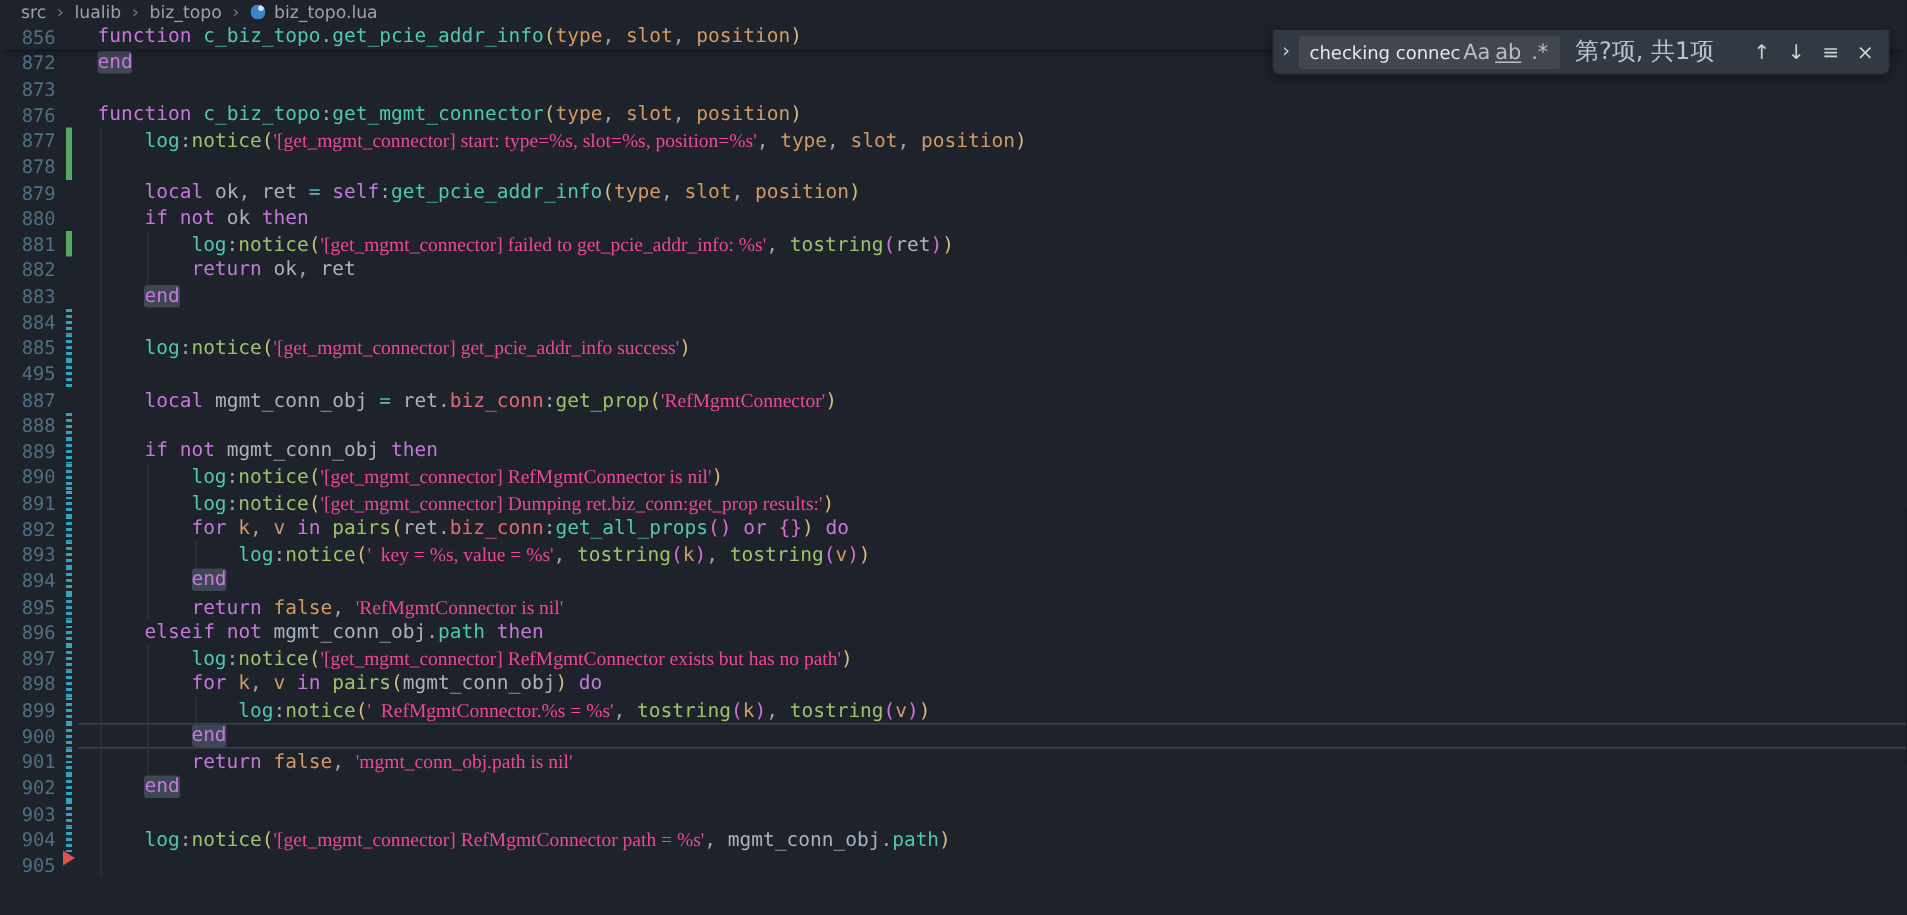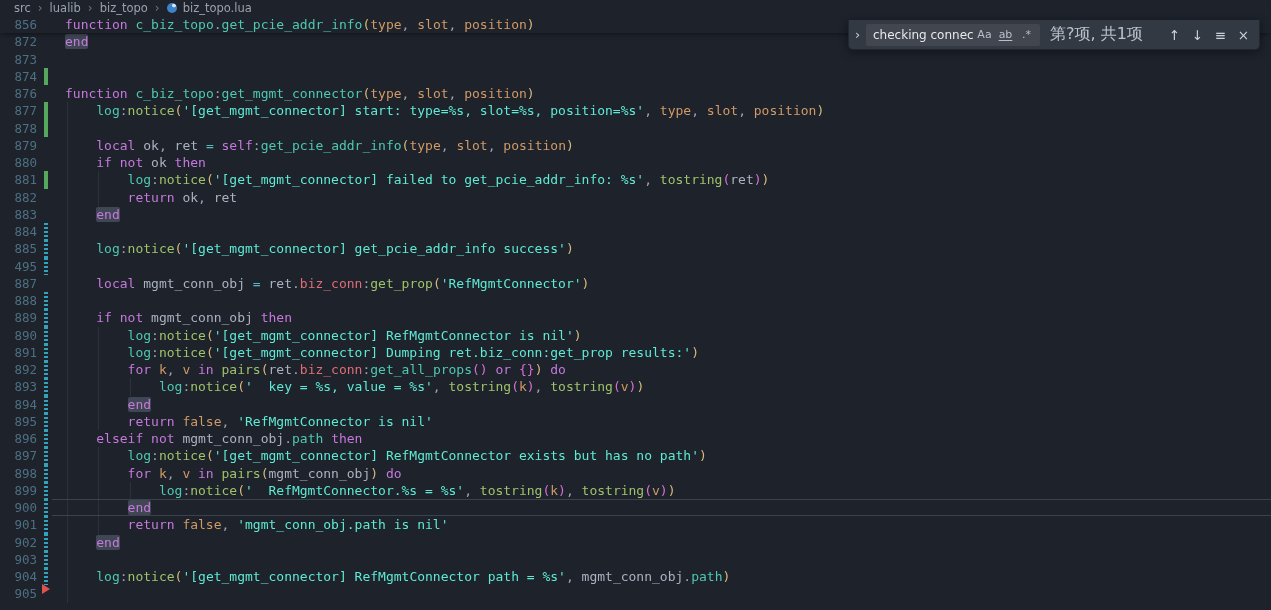--- a/index.html
+++ b/index.html
@@ -20,21 +20,21 @@
   
   .findw { position:absolute; left:848px; top:20px; width:412px; height:30px; z-index:10;
            background:#333942; border:1px solid #23272e; border-top:none; border-radius:0 0 5px 5px;
            box-shadow:0 2px 8px rgba(0,0,0,.4); display:flex; align-items:center;
            font-family:"DejaVu Sans", "Liberation Sans", sans-serif; }
   .chev { width:17px; text-align:center; color:#c8cdd5; font-size:13px; cursor:pointer; }
   .find-input { display:flex; align-items:center; background:#41464f; height:22px; width:174px;
                 padding:0 3px 0 7px; border-radius:2px; }
   .find-query { width:104px; overflow:hidden; white-space:nowrap; color:#e6e9ed; font-size:12px; }
   .fi { width:21px; height:18px; display:flex; align-items:center; justify-content:center;
-        color:#b9bfc9; font-size:11px; border-radius:3px; cursor:pointer; flex:none; }
+        color:#b9bfc9; font-size:14px; border-radius:3px; cursor:pointer; flex:none; }
   .fi .uw { text-decoration:underline; text-underline-offset:2px; }
   .find-count { margin-left:10px; font-size:16px; color:#bcc2cc; white-space:nowrap; }
   .fspacer { flex:1; }
   .fbtn { width:23px; height:22px; display:flex; align-items:center; justify-content:center;
           color:#ccd1d9; font-size:13.5px; border-radius:3px; cursor:pointer; }
   .fbtn:last-child { margin-right:4px; }
 
   
   .sticky-wrap { position:absolute; top:16px; left:0; right:0; z-index:4; background:#1d222b;
                  box-shadow:0 3px 5px -2px rgba(0,0,0,.45); }
@@ -50,21 +50,21 @@
             border-left:8px solid #e0524e; border-top:5px solid transparent; border-bottom:5px solid transparent; }
   .codetext { position:relative; flex:1; }
   .gd { position:absolute; top:0; bottom:0; width:1px; background:#2c323c; }
   .curline { position:absolute; left:52px; right:0; top:0; bottom:0;
              border-top:1px solid #3b424e; border-bottom:1px solid #3b424e; pointer-events:none; }
 
   
   .t-kw  { color:#c678dd; }
   .t-fn  { color:#4ec9b0; }
   .t-call{ color:#9fc26a; }
-  .t-str { color:#5eead4; }
+  .t-str { color:#ec4899;font-family:Liberation Serif, serif; }
   .t-d   { color:#9da5b4; }
   .t-v   { color:#abb2bf; }
   .t-prm { color:#d19a66; }
   .t-red { color:#e06c75; }
   .t-op  { color:#56b6c2; }
   .t-b1  { color:#d7ba7d; }
   .t-b2  { color:#d670d6; }
   .t-cm  { color:#5f9e53; }
   .hlw   { background:rgba(112,123,140,.42); border-radius:2px; }
 </style>
@@ -112,21 +112,20 @@
       </span>
   </div>
 
   <div class="sticky-wrap">
       <div class="row"><div class="gut"><span class="num">856</span></div><div class="codetext" style="padding-left: 9px;"><span class="t-kw">function</span><span class="t-d"> </span><span class="t-fn">c_biz_topo</span><span class="t-d">.</span><span class="t-fn">get_pcie_addr_info</span><span class="t-b1">(</span><span class="t-prm">type</span><span class="t-d">, </span><span class="t-prm">slot</span><span class="t-d">, </span><span class="t-prm">position</span><span class="t-b1">)</span></div></div>
     </div>
 
   <div class="code-area">
       <div class="row"><div class="gut"><span class="num">872</span></div><div class="codetext" style="padding-left: 9px;"><span class="t-kw hlw">end</span></div></div>
       <div class="row"><div class="gut"><span class="num">873</span></div><div class="codetext" style="padding-left: 9px;"></div></div>
-      <div class="row"><div class="gut"><span class="num">874</span><div class="mk mk-add"></div></div><div class="codetext" style="padding-left: 9px;"></div></div>
       <div class="row"><div class="gut"><span class="num">876</span></div><div class="codetext" style="padding-left: 9px;"><span class="t-kw">function</span><span class="t-d"> </span><span class="t-fn">c_biz_topo</span><span class="t-d">:</span><span class="t-fn">get_mgmt_connector</span><span class="t-b1">(</span><span class="t-prm">type</span><span class="t-d">, </span><span class="t-prm">slot</span><span class="t-d">, </span><span class="t-prm">position</span><span class="t-b1">)</span></div></div>
       <div class="row"><div class="gut"><span class="num">877</span><div class="mk mk-add"></div></div><div class="codetext" style="padding-left: 40.3px;"><i class="gd" style="left: 11px;"></i><span class="t-fn">log</span><span class="t-d">:</span><span class="t-call">notice</span><span class="t-b1">(</span><span class="t-str">'[get_mgmt_connector] start: type=%s, slot=%s, position=%s'</span><span class="t-d">, </span><span class="t-prm">type</span><span class="t-d">, </span><span class="t-prm">slot</span><span class="t-d">, </span><span class="t-prm">position</span><span class="t-b1">)</span></div></div>
       <div class="row"><div class="gut"><span class="num">878</span><div class="mk mk-add"></div></div><div class="codetext" style="padding-left: 9px;"><i class="gd" style="left: 11px;"></i></div></div>
       <div class="row"><div class="gut"><span class="num">879</span></div><div class="codetext" style="padding-left: 40.3px;"><i class="gd" style="left: 11px;"></i><span class="t-kw">local</span><span class="t-d"> </span><span class="t-v">ok</span><span class="t-d">, </span><span class="t-v">ret</span><span class="t-d"> </span><span class="t-op">=</span><span class="t-d"> </span><span class="t-kw">self</span><span class="t-d">:</span><span class="t-fn">get_pcie_addr_info</span><span class="t-b1">(</span><span class="t-prm">type</span><span class="t-d">, </span><span class="t-prm">slot</span><span class="t-d">, </span><span class="t-prm">position</span><span class="t-b1">)</span></div></div>
       <div class="row"><div class="gut"><span class="num">880</span></div><div class="codetext" style="padding-left: 40.3px;"><i class="gd" style="left: 11px;"></i><span class="t-kw">if</span><span class="t-d"> </span><span class="t-kw">not</span><span class="t-d"> </span><span class="t-v">ok</span><span class="t-d"> </span><span class="t-kw">then</span></div></div>
       <div class="row"><div class="gut"><span class="num">881</span><div class="mk mk-add"></div></div><div class="codetext" style="padding-left: 71.6px;"><i class="gd" style="left: 11px;"></i><i class="gd" style="left: 42.3px;"></i><span class="t-fn">log</span><span class="t-d">:</span><span class="t-call">notice</span><span class="t-b1">(</span><span class="t-str">'[get_mgmt_connector] failed to get_pcie_addr_info: %s'</span><span class="t-d">, </span><span class="t-call">tostring</span><span class="t-b2">(</span><span class="t-v">ret</span><span class="t-b2">)</span><span class="t-b1">)</span></div></div>
       <div class="row"><div class="gut"><span class="num">882</span></div><div class="codetext" style="padding-left: 71.6px;"><i class="gd" style="left: 11px;"></i><i class="gd" style="left: 42.3px;"></i><span class="t-kw">return</span><span class="t-d"> </span><span class="t-v">ok</span><span class="t-d">, </span><span class="t-v">ret</span></div></div>
       <div class="row"><div class="gut"><span class="num">883</span></div><div class="codetext" style="padding-left: 40.3px;"><i class="gd" style="left: 11px;"></i><span class="t-kw hlw">end</span></div></div>
       <div class="row"><div class="gut"><span class="num">884</span><div class="mk mk-mod"></div></div><div class="codetext" style="padding-left: 9px;"><i class="gd" style="left: 11px;"></i></div></div>
       <div class="row"><div class="gut"><span class="num">885</span><div class="mk mk-mod"></div></div><div class="codetext" style="padding-left: 40.3px;"><i class="gd" style="left: 11px;"></i><span class="t-fn">log</span><span class="t-d">:</span><span class="t-call">notice</span><span class="t-b1">(</span><span class="t-str">'[get_mgmt_connector] get_pcie_addr_info success'</span><span class="t-b1">)</span></div></div>

